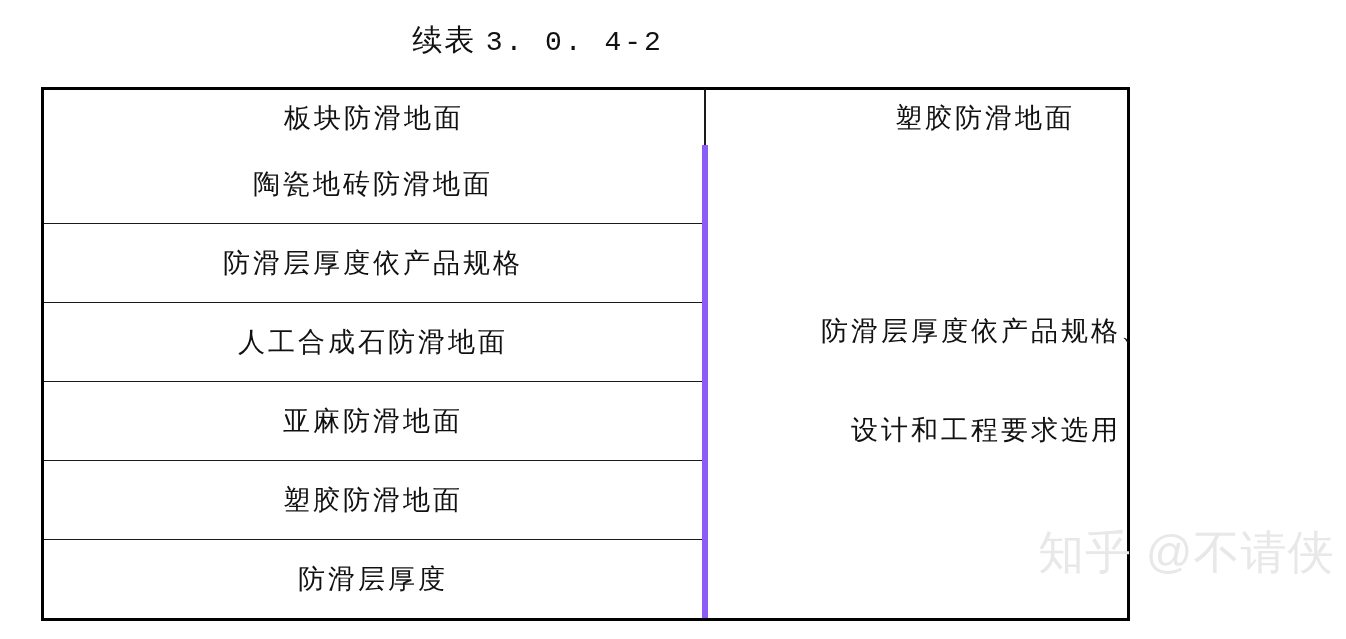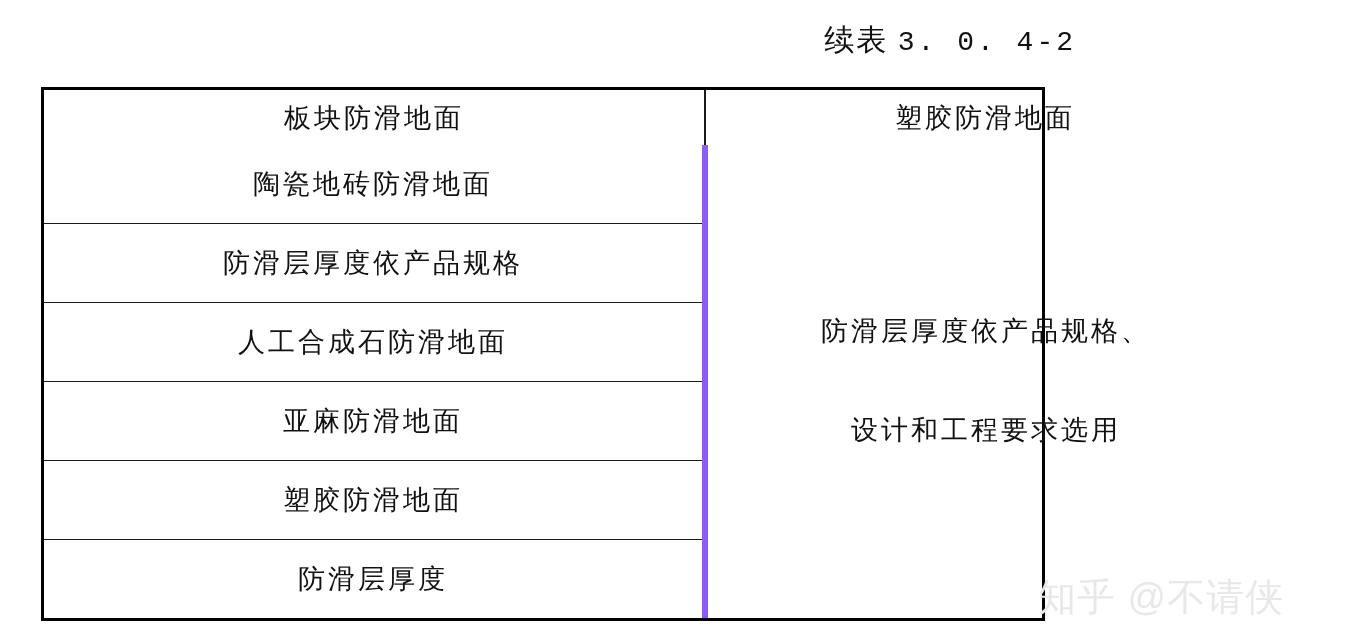--- a/index.html
+++ b/index.html
@@ -17,39 +17,39 @@
     color: #000000;
     -webkit-font-smoothing: antialiased;
   }
 
   
   .page-title {
     position: absolute;
     top: 20px;
     left: 0;
     width: 1076px;
-    text-align: right;
+    text-align: center;
     font-size: 30px;
     line-height: 40px;
     letter-spacing: 2px;
     color: #111111;
     white-space: pre;
   }
   .page-title .title-num {
     font-family: "Liberation Mono", "DejaVu Sans Mono", monospace;
     letter-spacing: 3px;
     font-size: 28px;
   }
 
   
   .table-wrap {
     position: absolute;
     left: 41px;
     top: 87px;
-    width: 1004px;   
+    width: 1089px;   
     height: 534px;   
     box-sizing: border-box;
     border: 3px solid #000000;
     background: #ffffff;
   }
   .slip-table {
     width: 100%;
     height: 100%;
     border-collapse: collapse;
     table-layout: fixed;
@@ -86,23 +86,23 @@
     border-left: 6px solid #8b5cf6;
     line-height: 1.85;
     white-space: pre-line;
   }
   .merged-line { display: block; }
 
   
   .watermark {
     position: absolute;
     left: 1038px;
-    top: 572px;
+    top: 522px;
     font-family: "Liberation Sans", "DejaVu Sans", sans-serif;
-    font-size: 38px;
+    font-size: 46px;
     letter-spacing: 1px;
     color: #e8e8e8;
     white-space: pre;
     pointer-events: none;
     user-select: none;
   }
 </style>
 </head>
 <body>
 

